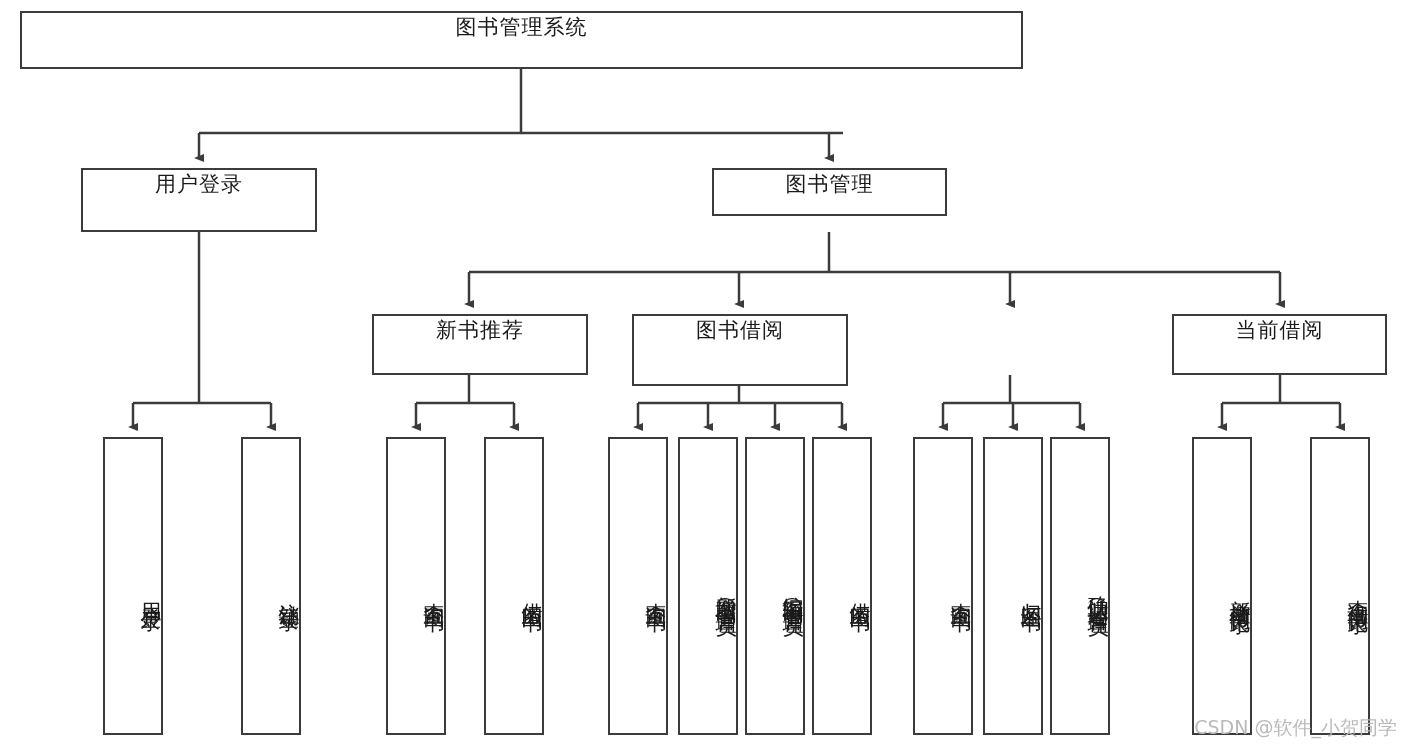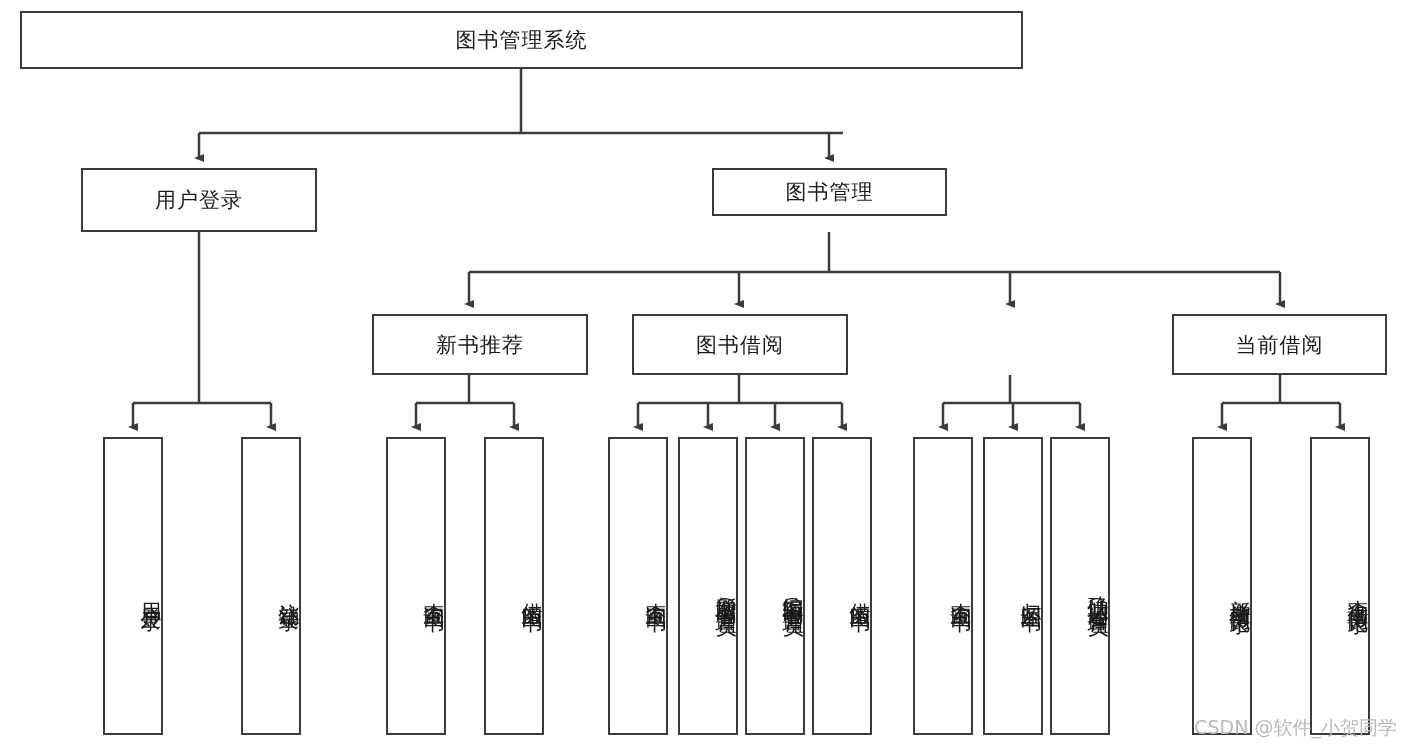--- a/index.html
+++ b/index.html
@@ -16,21 +16,21 @@
     height: 747px;
     background: #ffffff;
     overflow: hidden;
   }
   .node {
     position: absolute;
     box-sizing: border-box;
     border: 2px solid #3b3b3b;
     background: #ffffff;
     display: flex;
-    align-items: center;
+    align-items: flex-start;
     justify-content: center;
     color: #1a1a1a;
   }
   .node.horizontal {
     font-size: 21px;
     letter-spacing: 1px;
     white-space: nowrap;
   }
   .node.vertical {
     writing-mode: vertical-rl;
@@ -127,21 +127,21 @@
   <div class="node horizontal" style="left:81px; top:168px; width:236px; height:64px;">
     <span>用户登录</span>
   </div>
   <div class="node horizontal" style="left:712px; top:168px; width:235px; height:48px;">
     <span>图书管理</span>
   </div>
 
   <div class="node horizontal" style="left:372px; top:314px; width:216px; height:61px;">
     <span>新书推荐</span>
   </div>
-  <div class="node horizontal" style="left:632px; top:314px; width:216px; height:61px;">
+  <div class="node horizontal" style="left:632px; top:314px; width:216px; height:72px;">
     <span>图书借阅</span>
   </div>
   <div class="node horizontal" style="left:1172px; top:314px; width:215px; height:61px;">
     <span>当前借阅</span>
   </div>
 
   <div class="node vertical" style="left:103px; top:437px; width:60px; height:298px;">
     <span class="vlabel">用户登录</span>
   </div>
   <div class="node vertical" style="left:241px; top:437px; width:60px; height:298px;">

